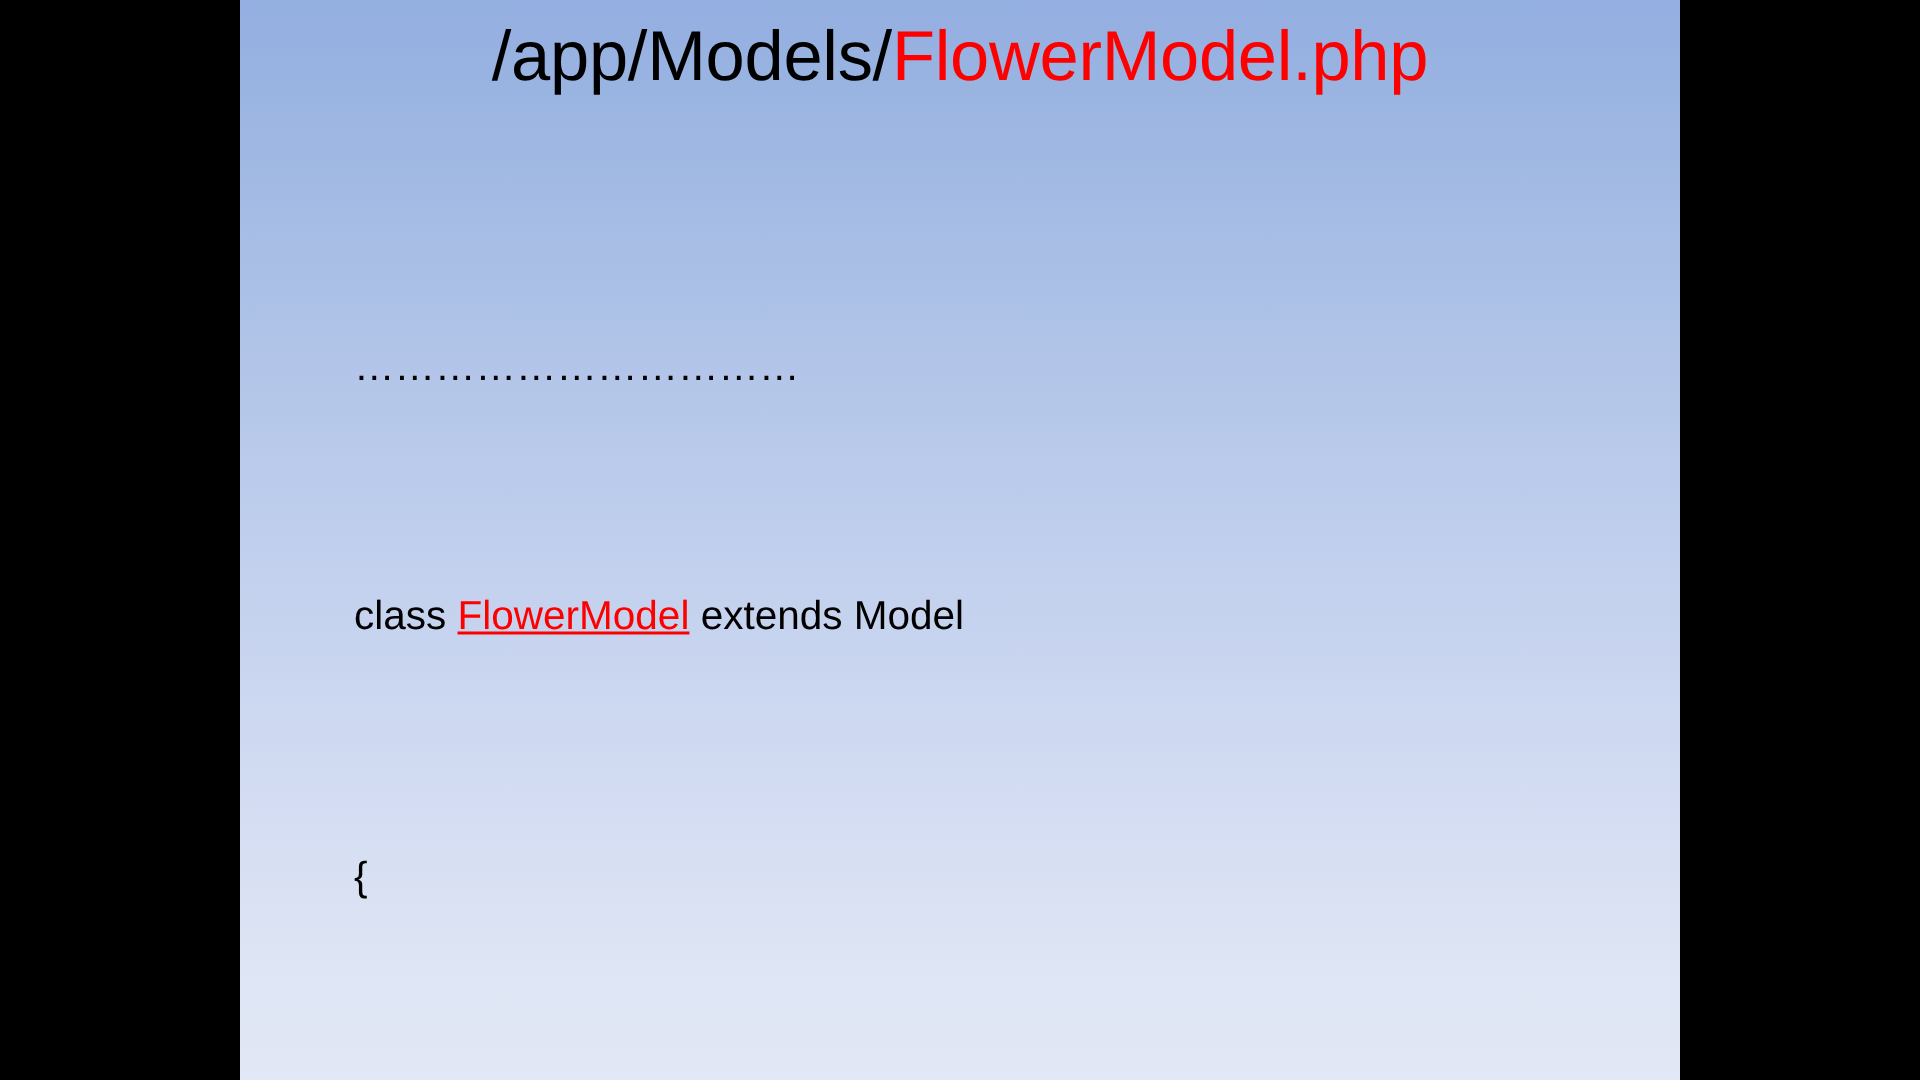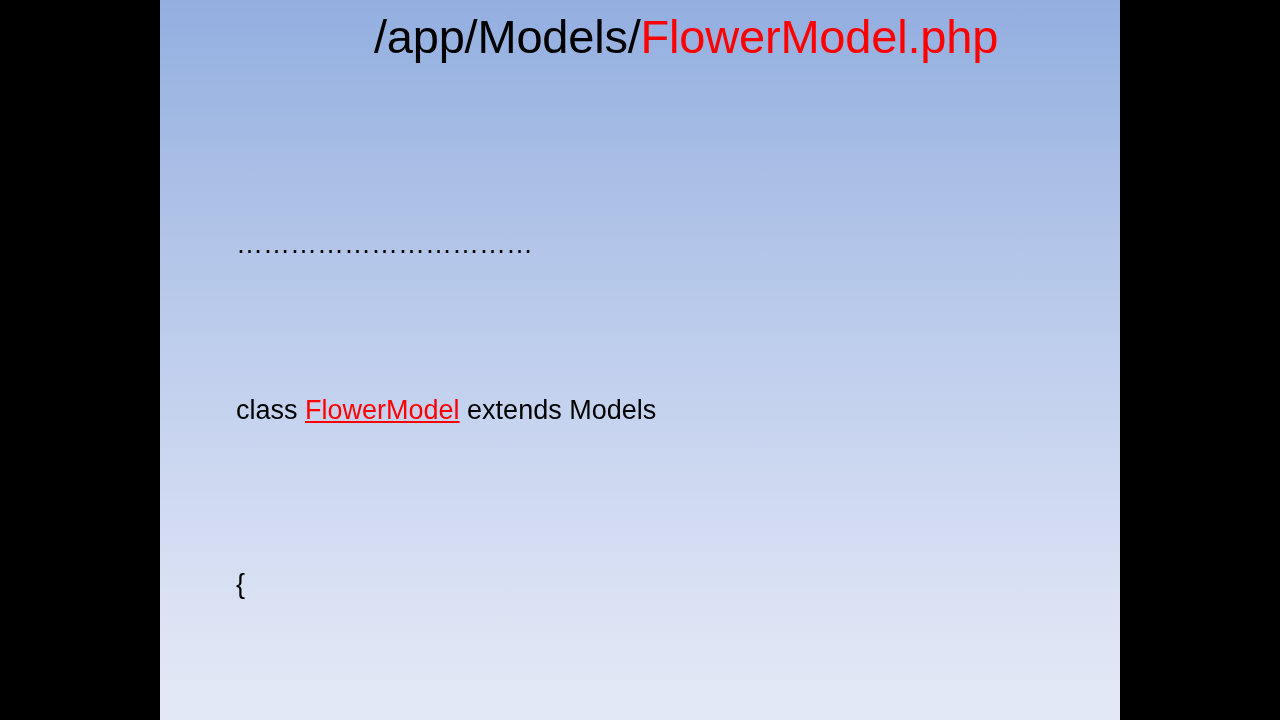--- a/index.html
+++ b/index.html
@@ -56,21 +56,20 @@
     position: absolute;
     left: 0;
     top: 12px;
     width: 960px;
     text-align: center;
     font-size: 47px;
     line-height: 1.05;
     letter-spacing: -0.2px;
     color: #000000;
     white-space: nowrap;
-    margin-left: 46px;
   }
   #slide-title .red { color: #ff0000; }
 
   
   #code-body {
     position: absolute;
     left: 76px;
     top: 98px;
     width: 880px;
     font-size: 27px;
@@ -102,21 +101,21 @@
   <div id="slide-canvas">
 
     <div id="slide-title">
       <span class="black">/app/Models/</span><span class="red">FlowerModel.php</span>
     </div>
 
     <div id="code-body">
 
       <div class="code-line dots black">……………………………</div>
 
-      <div class="code-line"><span class="black">class </span><span class="red">FlowerModel</span><span class="black"> extends Models</span></div>
+      <div class="code-line"><span class="black">class </span><span class="red">FlowerModel</span><span class="black"> extends Model</span></div>
 
       <div class="code-line black">{</div>
 
       
 
       
 
       
 
       

